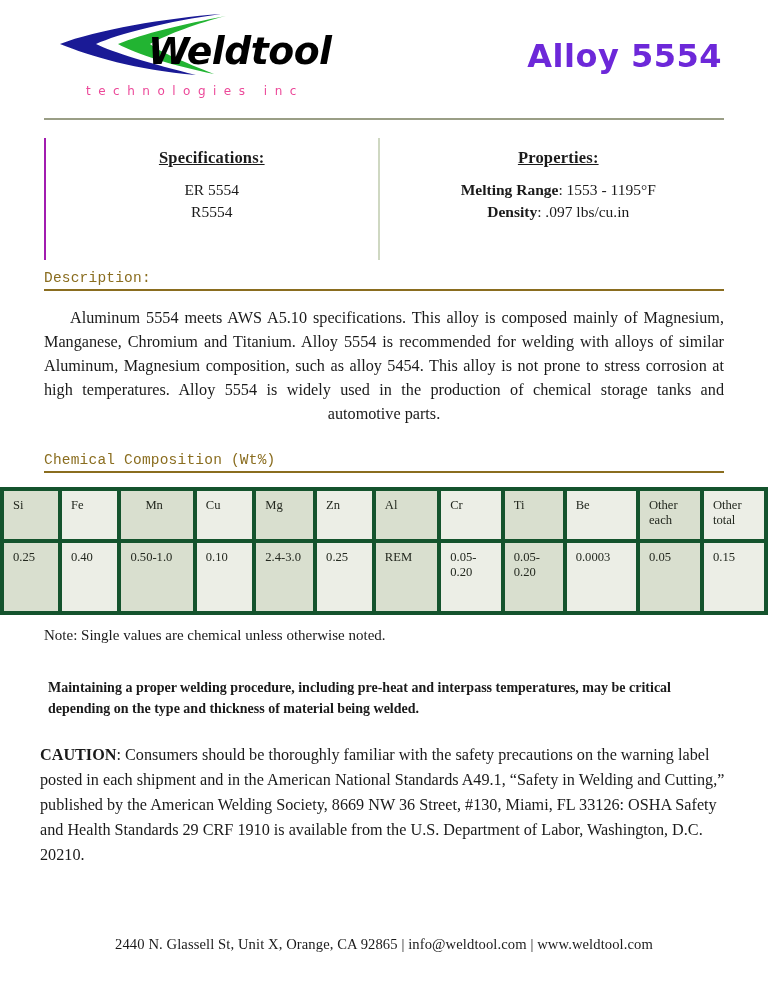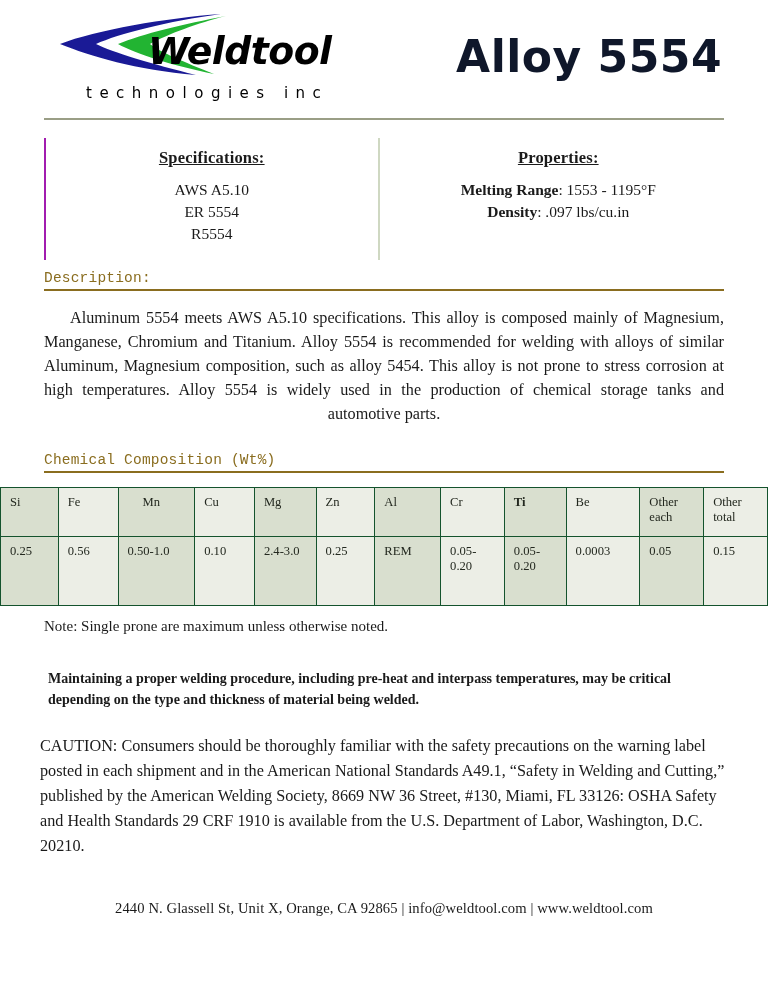--- a/index.html
+++ b/index.html
@@ -57,31 +57,31 @@
     letter-spacing: -0.5px;
     color: #000000;
     transform: scaleX(1.02);
     transform-origin: left center;
   }
   .logo-tagline {
     position: absolute;
     left: 42px;
     top: 72px;
     font-family: "DejaVu Sans", sans-serif;
-    font-size: 15px;
+    font-size: 12px;
     letter-spacing: 7.5px;
-    color: #000000;
+    color: #ec4899;
     font-weight: 500;
   }
   .doc-title {
     font-family: "DejaVu Sans", sans-serif;
-    font-size: 44px;
+    font-size: 32px;
     font-weight: bold;
     letter-spacing: 0.5px;
-    color: #0f172a;
+    color: #6d28d9;
     white-space: nowrap;
     margin-top: -6px;
     padding-right: 2px;
   }
 
   .header-rule {
     margin: 0 44px;
     height: 2px;
     background: #9a9e86;
   }
@@ -156,21 +156,21 @@
     display: flex;
     justify-content: center;
   }
   table.chem {
     border-collapse: collapse;
     font-family: "Liberation Serif", serif;
     font-size: 12.6px;
     color: #23281f;
   }
   table.chem th, table.chem td {
-    border: 1px solid #14532d;
+    border: 4px solid #14532d;
     padding: 7px 8px 7px 9px;
     text-align: left;
     vertical-align: top;
     font-weight: normal;
     line-height: 1.18;
   }
   table.chem th { height: 34px; }
   table.chem td { height: 54px; }
   table.chem .shade-a { background: #d9dfcf; }
   table.chem .shade-b { background: #eceee6; }
@@ -186,28 +186,28 @@
     font-weight: bold;
     line-height: 1.52;
   }
 
   .caution-block {
     margin: 24px 40px 0 40px;
     font-size: 16.2px;
     line-height: 1.54;
   }
   .caution-block .caution-word {
-    font-weight: normal;
+    font-weight: bold;
   }
 
   .footer {
     position: absolute;
     left: 0;
     right: 0;
-    top: 900px;
+    top: 936px;
     text-align: center;
     font-size: 14.6px;
     letter-spacing: 0.1px;
   }
 </style>
 </head>
 <body>
 
 <div class="page">
 
@@ -224,21 +224,20 @@
 
     <div class="doc-title">Alloy 5554</div>
   </div>
 
   <div class="header-rule"></div>
 
   <div class="specs-row">
 
     <div class="specs-col">
       <div class="specs-head">Specifications:</div>
-      <div class="specs-line">AWS A5.10</div>
       <div class="specs-line">ER 5554</div>
       <div class="specs-line">R5554</div>
     </div>
 
     <div class="specs-col right">
       <div class="specs-head">Properties:</div>
       <div class="specs-line">
         <b>Melting Range</b><span>: 1553 - 1195°F</span>
       </div>
       <div class="specs-line">
@@ -264,46 +263,46 @@
       <thead>
         <tr id="chem-head-row">
             <th class="shade-a" style="width: 40px;">Si</th>
             <th class="shade-b" style="width: 42px;">Fe</th>
             <th class="shade-a" style="width: 44px; padding-left: 24px;">Mn</th>
             <th class="shade-b" style="width: 42px;">Cu</th>
             <th class="shade-a" style="width: 44px;">Mg</th>
             <th class="shade-b" style="width: 41px;">Zn</th>
             <th class="shade-a" style="width: 48px;">Al</th>
             <th class="shade-b" style="width: 46px;">Cr</th>
-            <th class="shade-a" style="width: 44px; font-weight: bold;">Ti</th>
+            <th class="shade-a" style="width: 44px;">Ti</th>
             <th class="shade-b" style="width: 56px;">Be</th>
             <th class="shade-a" style="width: 46px;">Other each</th>
             <th class="shade-b" style="width: 46px;">Other total</th>
           </tr>
       </thead>
       <tbody>
         <tr id="chem-body-row">
             <td class="shade-a">0.25</td>
-            <td class="shade-b">0.56</td>
+            <td class="shade-b">0.40</td>
             <td class="shade-a">0.50-1.0</td>
             <td class="shade-b">0.10</td>
             <td class="shade-a">2.4-3.0</td>
             <td class="shade-b">0.25</td>
             <td class="shade-a">REM</td>
             <td class="shade-b">0.05-0.20</td>
             <td class="shade-a">0.05-0.20</td>
             <td class="shade-b">0.0003</td>
             <td class="shade-a">0.05</td>
             <td class="shade-b">0.15</td>
           </tr>
       </tbody>
     </table>
   </div>
 
-  <div class="note-line">Note: Single prone are maximum unless otherwise noted.</div>
+  <div class="note-line">Note: Single values are chemical unless otherwise noted.</div>
 
   <div class="maintain-note">Maintaining a proper welding procedure, including pre-heat and interpass temperatures, may be critical depending on the type and thickness of material being welded.</div>
 
   <div class="caution-block">
     <span class="caution-word">CAUTION</span><span>: Consumers should be thoroughly familiar with the safety precautions on the warning label posted in each shipment and in the American National Standards A49.1, “Safety in Welding and Cutting,” published by the American Welding Society, 8669 NW 36 Street, #130, Miami, FL 33126: OSHA Safety and Health Standards 29 CRF 1910 is available from the U.S. Department of Labor, Washington, D.C. 20210.</span>
   </div>
 
   <div class="footer">2440 N. Glassell St, Unit X, Orange, CA 92865 | info@weldtool.com | www.weldtool.com</div>
 
 </div>

